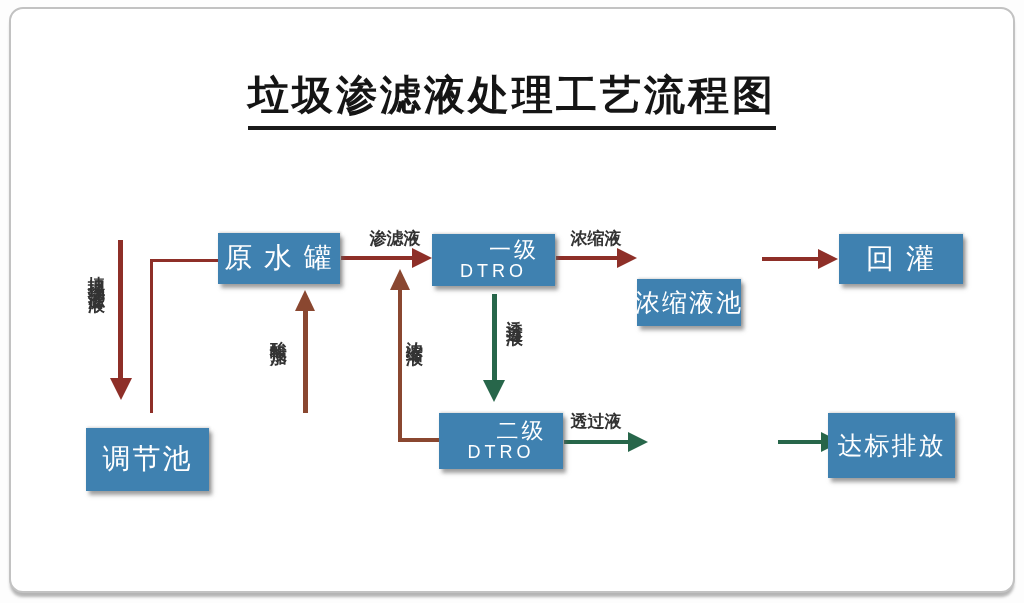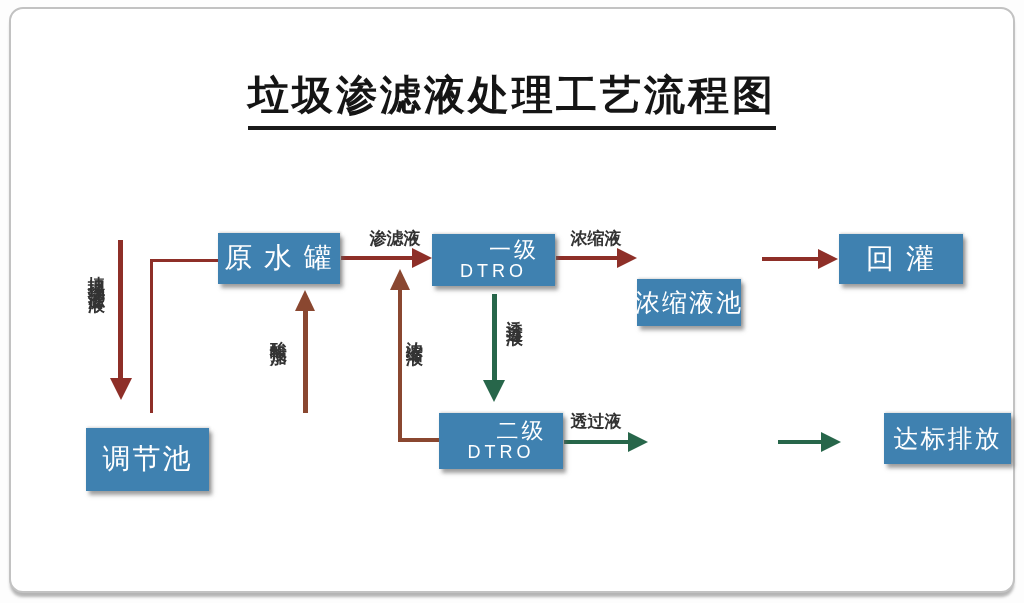--- a/index.html
+++ b/index.html
@@ -150,16 +150,16 @@
   <div class="node" style="left:839px; top:234px; width:124px; height:50px;">
     <span>回 灌</span>
   </div>
 
   <div class="node" style="left:439px; top:413px; width:124px; height:56px;">
     <span class="l1">二级</span>
     <span class="l2">DTRO</span>
   </div>
 
 
-  <div class="node small-text" style="left:884px; top:413px; width:127px; height:51px;">
+  <div class="node small-text" style="left:828px; top:413px; width:127px; height:65px;">
     <span>达标排放</span>
   </div>
 </div>
 
 </body></html>

